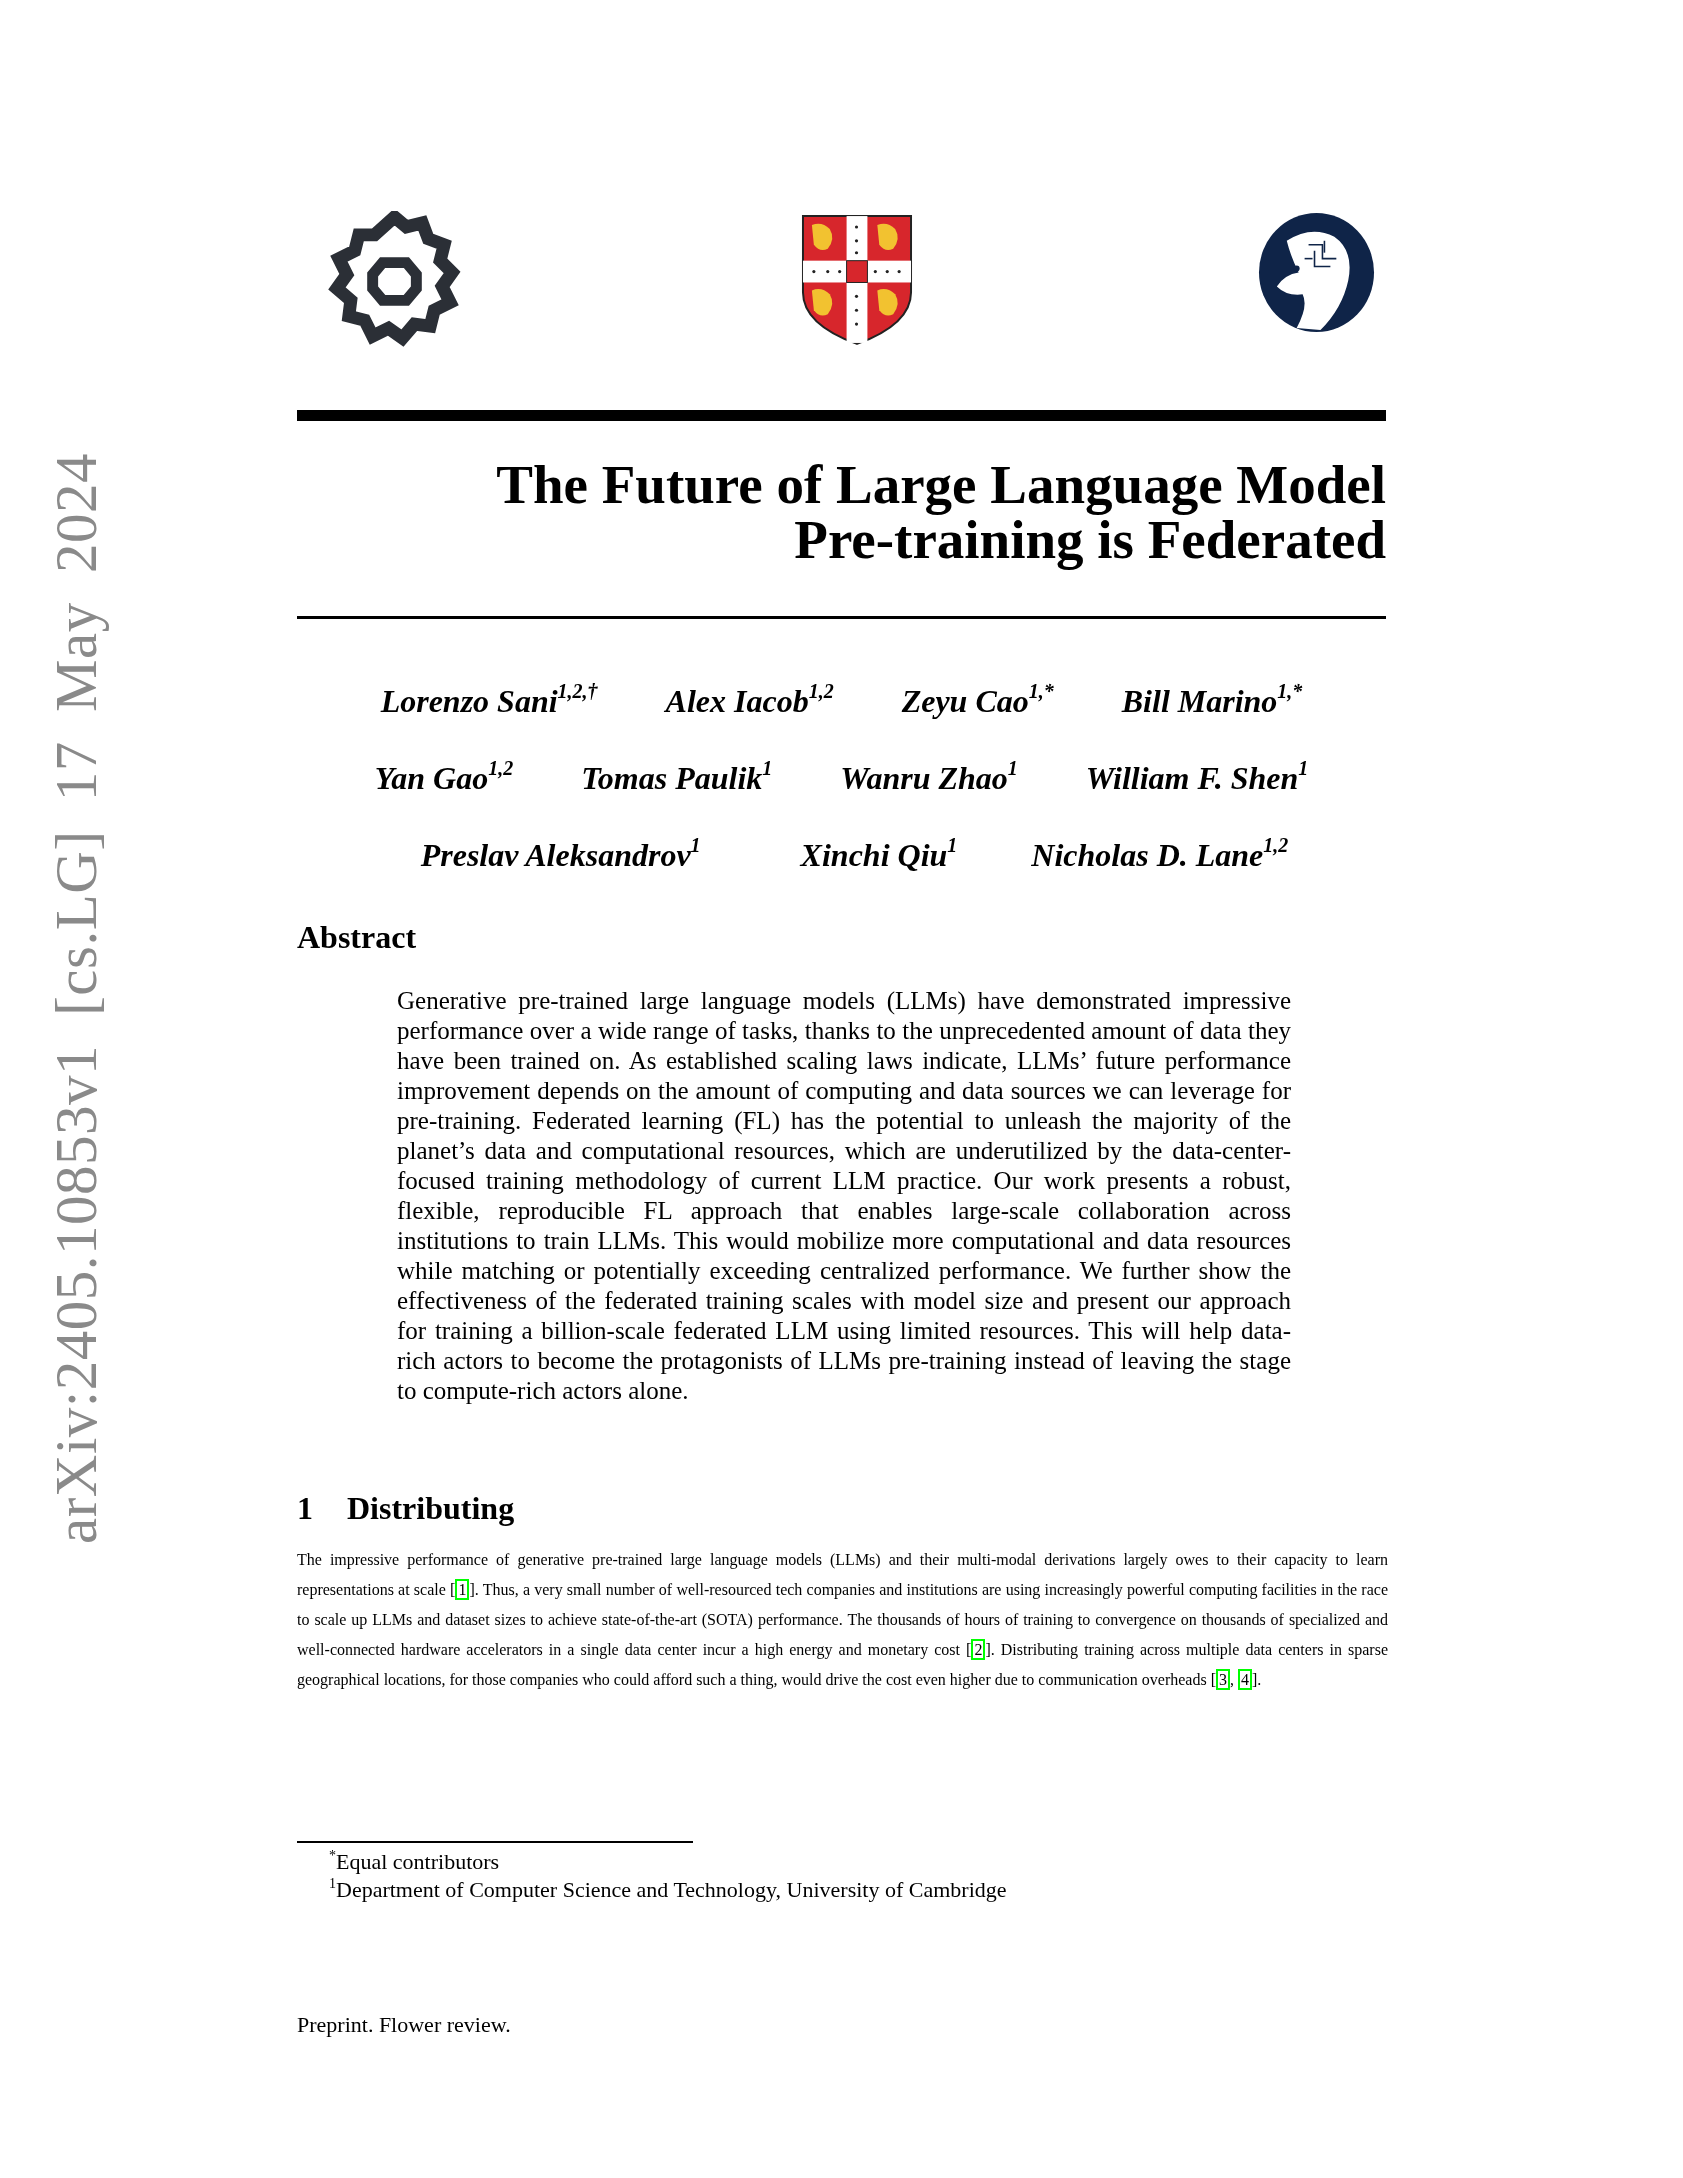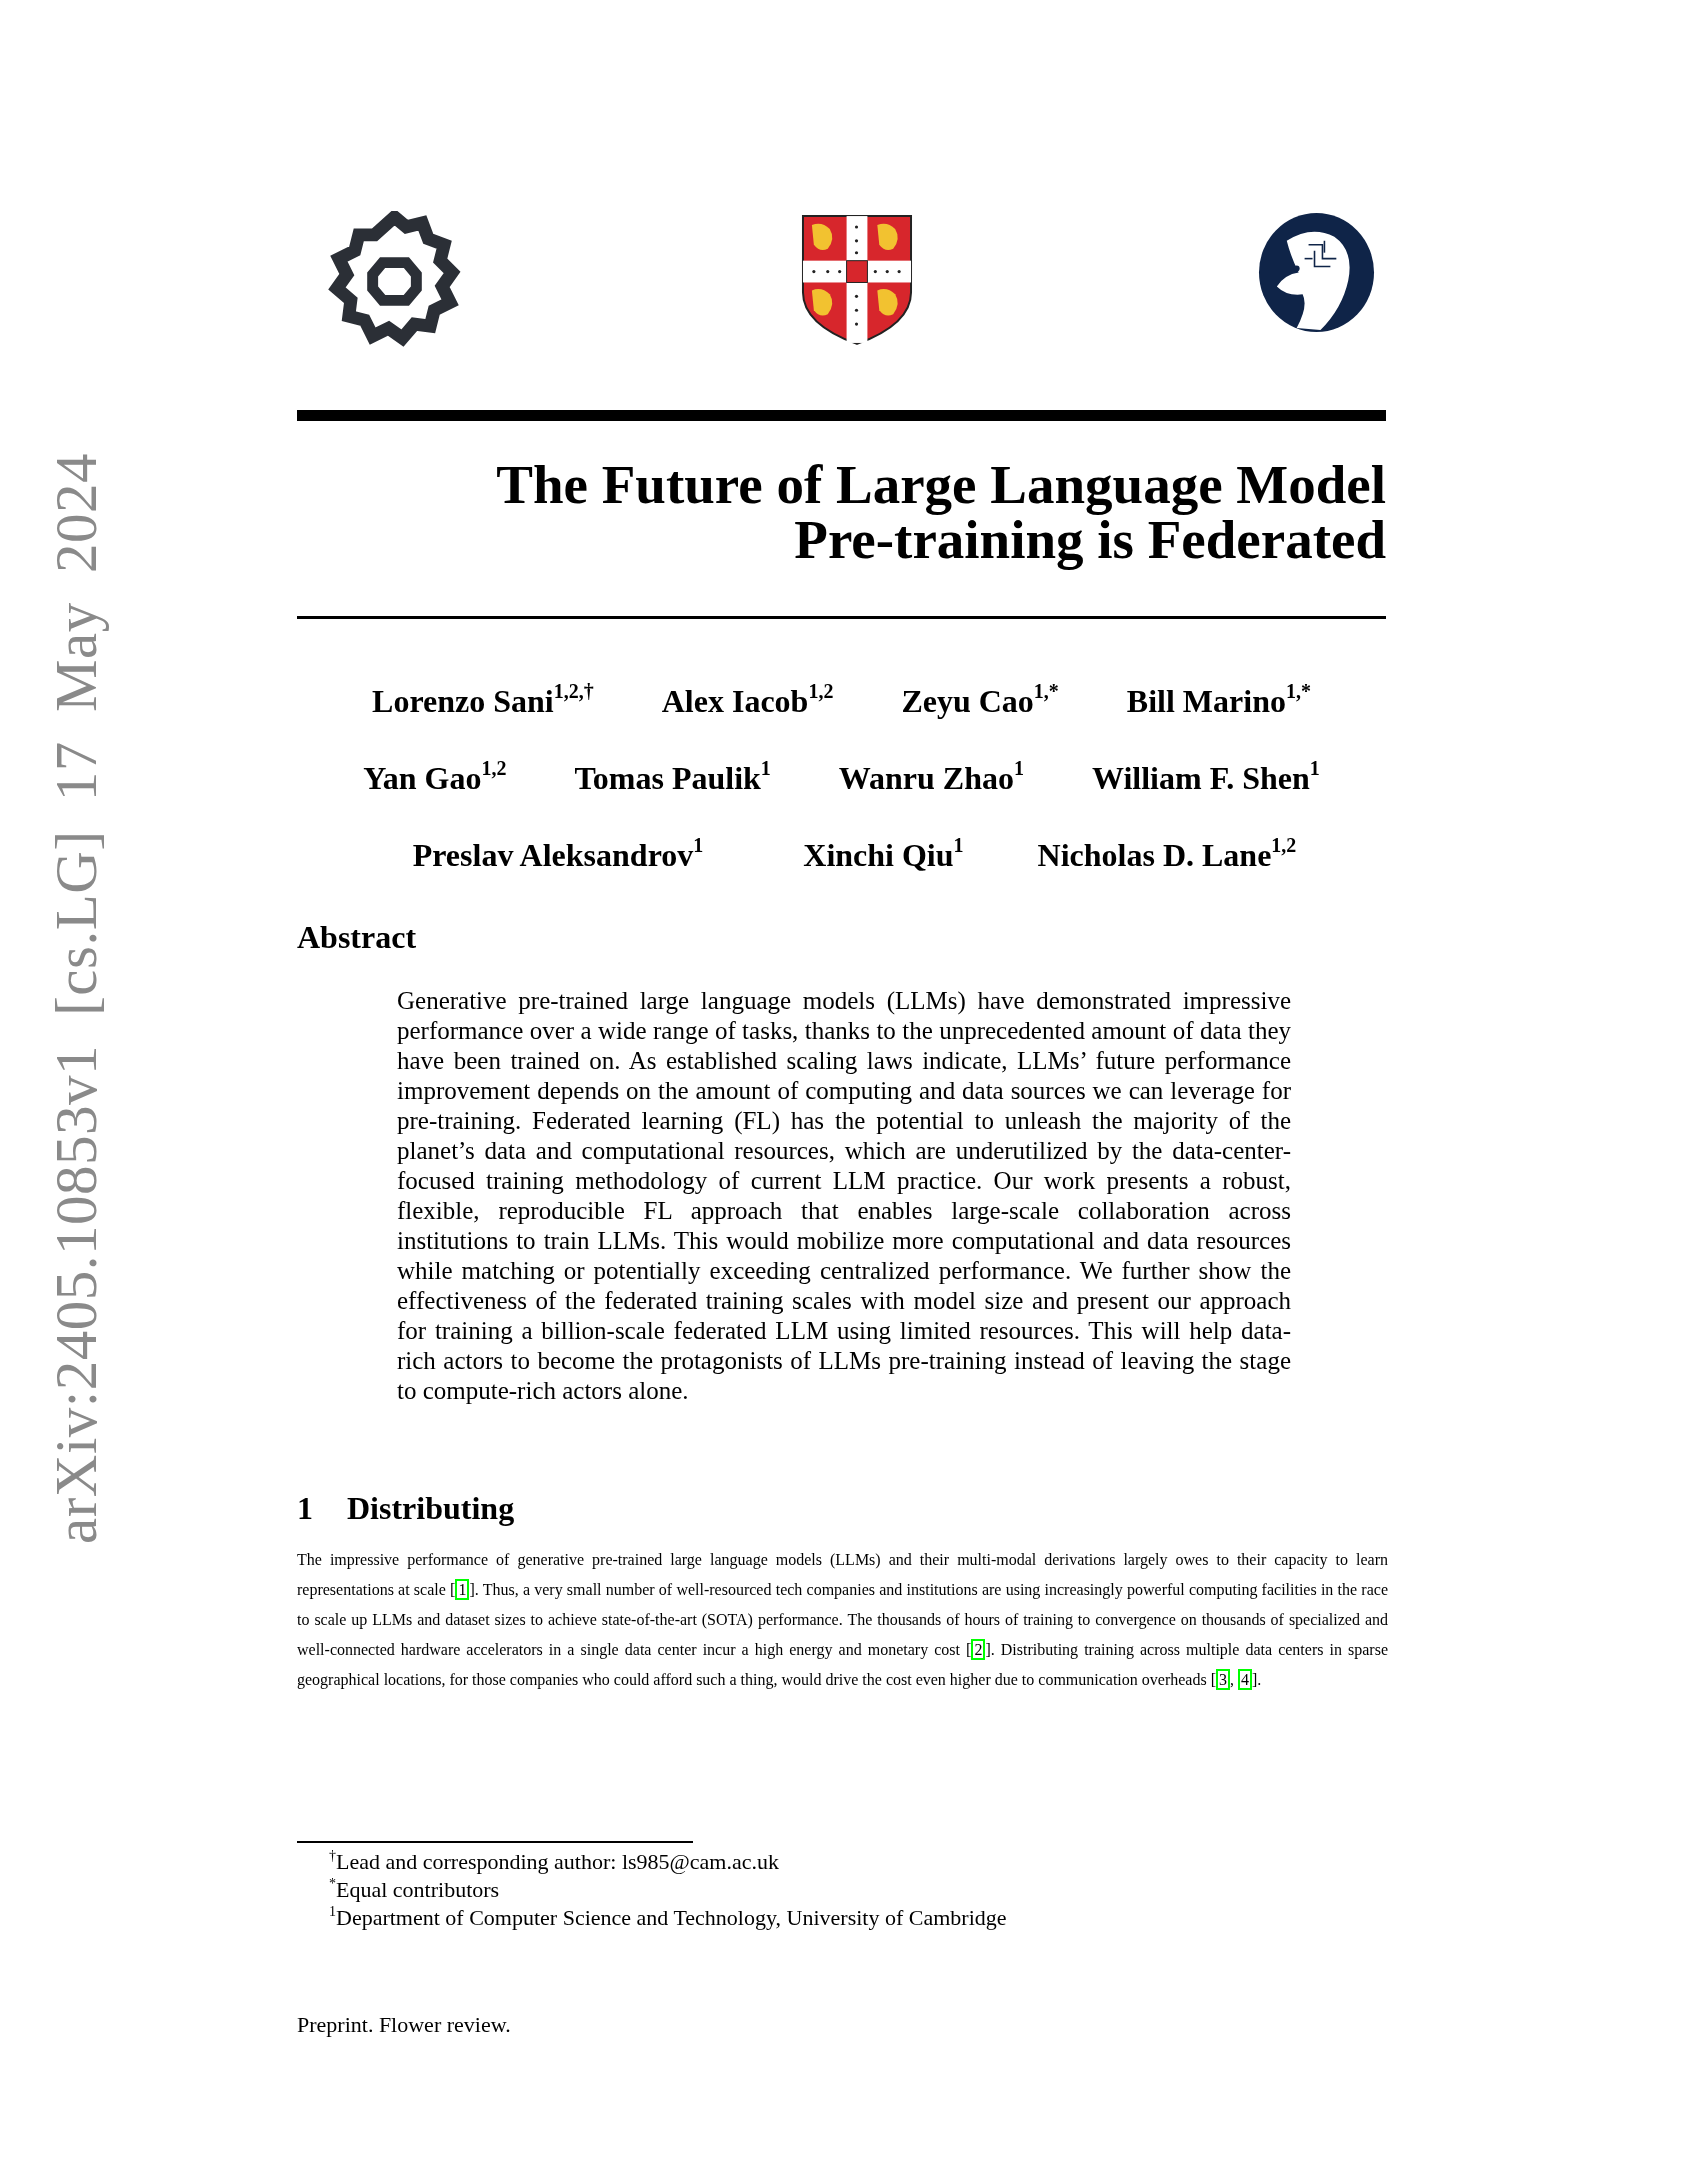--- a/index.html
+++ b/index.html
@@ -18,21 +18,21 @@
   .logo-cam { width: 59px; height: 135px; left: 501px; top: 10px;}
   .logo-cam { left: 503px; top: 12px; width: 55px; height: 129px; }
   .logo-mila { left: 960px; top: 8px; width: 119px; height: 124px; }
 
   .rule-thick { position: absolute; left: 297px; width: 1089px; top: 410px; height: 11px; background: #000; }
   .rule-thin { position: absolute; left: 297px; width: 1089px; top: 616px; height: 3px; background: #000; }
 
   .title { position: absolute; left: 297px; width: 1089px; top: 457px; text-align: right;
     font-weight: bold; font-size: 55px; line-height: 55px; }
 
-  .authors { position: absolute; left: 297px; width: 1089px; top: 683px; }
+  .authors { position: absolute; left: 297px; width: 1089px; top: 683px; font-style: italic; }
   .author-row { display: flex; justify-content: center; font-weight: bold; font-size: 32px; height: 77px; align-items: flex-start; }
   .author-row .author { margin: 0 34px; white-space: nowrap; }
   .author sup { font-size: 20px; vertical-align: 14px; line-height: 0; }
 
   .abstract-head { position: absolute; left: 297px; width: 1089px; top: 919px; text-align: left;
     font-weight: bold; font-size: 32px; }
   .abstract { position: absolute; left: 397px; width: 894px; top: 986px; font-size: 25px;
     line-height: 30px; text-align: justify; }
 
   .section-head { position: absolute; left: 297px; top: 1490px; font-weight: bold; font-size: 32px; }
@@ -132,19 +132,18 @@
 <p class="abstract" style="margin:0">Generative pre-trained large language models (LLMs) have demonstrated impressive performance over a wide range of tasks, thanks to the unprecedented amount of data they have been trained on.  As established scaling laws indicate, LLMs’ future performance improvement depends on the amount of computing and data sources we can leverage for pre-training. Federated learning (FL) has the potential to unleash the majority of the planet’s data and computational resources, which are underutilized by the data-center-focused training methodology of current LLM practice.  Our work presents a robust, flexible, reproducible FL approach that enables large-scale collaboration across institutions to train LLMs.  This would mobilize more computational and data resources while matching or potentially exceeding centralized performance. We further show the effectiveness of the federated training scales with model size and present our approach for training a billion-scale federated LLM using limited resources. This will help data-rich actors to become the protagonists of LLMs pre-training instead of leaving the stage to compute-rich actors alone.</p>
 
 <h2 class="section-head" style="margin:0">
   <span class="num">1</span><span>Distributing</span>
 </h2>
 
 <p class="intro" style="margin:0"><span>The impressive performance of generative pre-trained large language models (LLMs) and their multi-modal derivations largely owes to their capacity to learn representations at scale [</span><a class="cite">1</a><span>].  Thus, a very small number of well-resourced tech companies and institutions are using increasingly powerful computing facilities in the race to scale up LLMs and dataset sizes to achieve state-of-the-art (SOTA) performance. The thousands of hours of training to convergence on thousands of specialized and well-connected hardware accelerators in a single data center incur a high energy and monetary cost [</span><a class="cite">2</a><span>]. Distributing training across multiple data centers in sparse geographical locations, for those companies who could afford such a thing, would drive the cost even higher due to communication overheads [</span><a class="cite">3</a><span>, </span><a class="cite">4</a><span>].</span></p>
 
 <div class="fn-rule"></div>
 <div class="footnotes">
-  <div><sup>†</sup><span>Lead and corresponding author: ls985@cam.ac.uk</span></div>
   <div><sup>*</sup><span>Equal contributors</span></div>
   <div><sup>1</sup><span>Department of Computer Science and Technology, University of Cambridge</span></div>
 </div>
 
 <div class="preprint">Preprint. Flower review.</div>
 
 
 </body></html>

